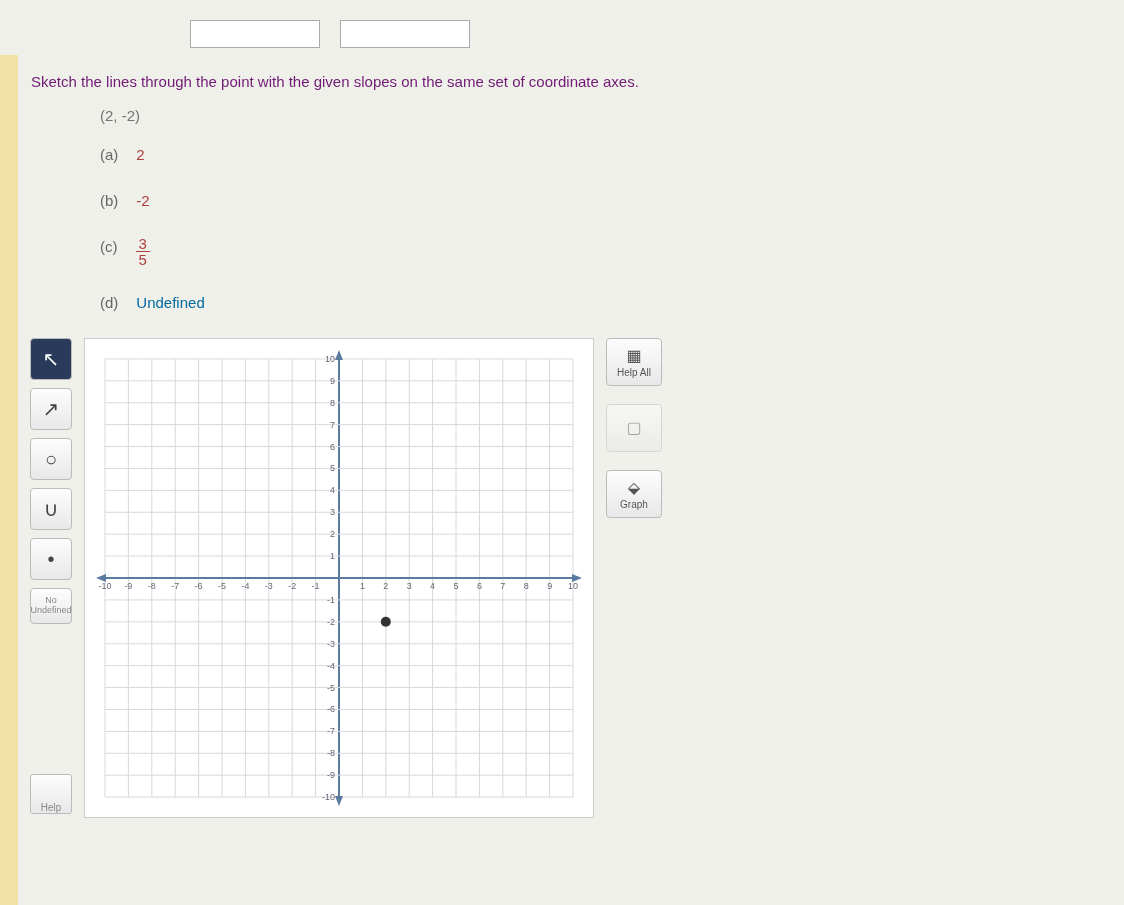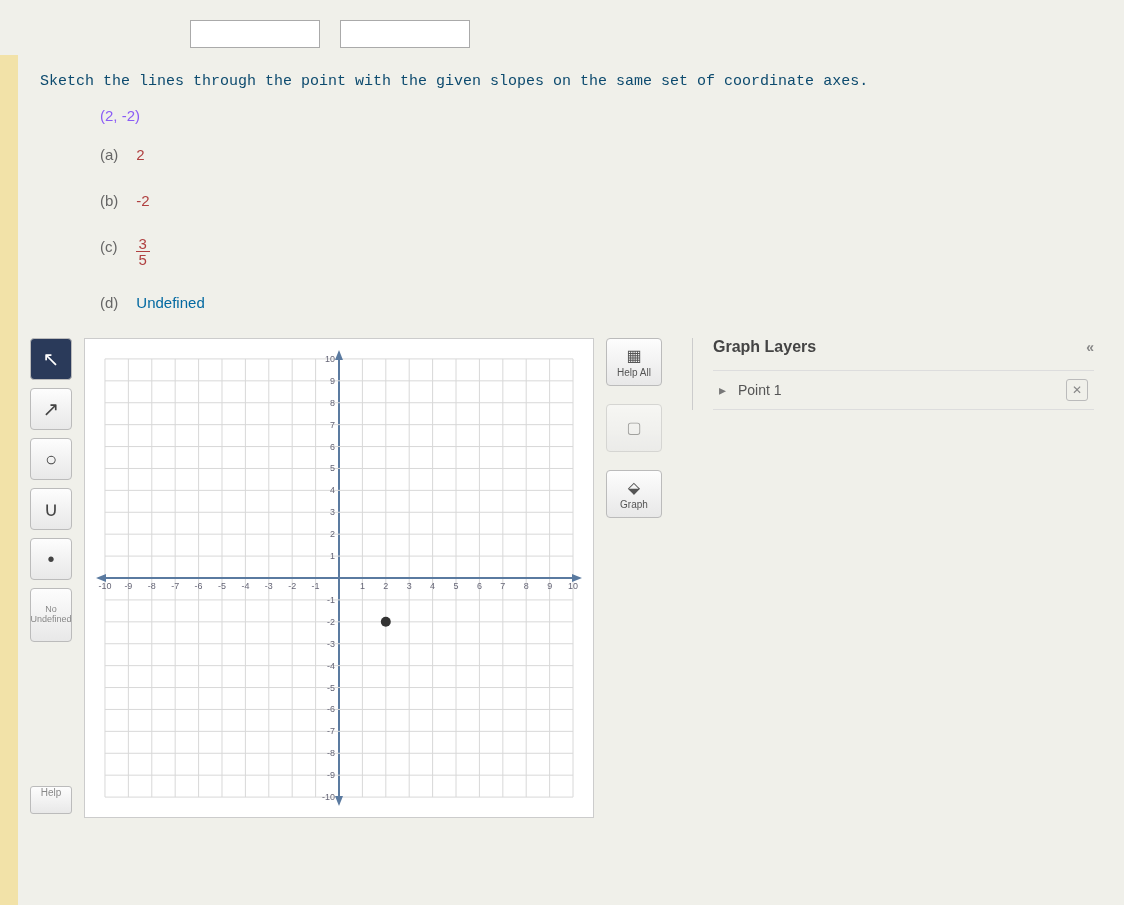--- a/index.html
+++ b/index.html
@@ -30,31 +30,30 @@
     .left-accent {
       position: absolute;
       left: 0;
       top: 55px;
       bottom: 0;
       width: 18px;
       background: #f2e2a8;
     }
     .question-text {
       font-size: 15px;
-      color: #0c4a6e;
+      color: #701a75;
       margin-bottom: 15px;
-      margin-left: 10px;
-      font-family: Liberation Mono, monospace;
+      margin-left: 1px;
     }
     .sub-list {
       margin-left: 70px;
       line-height: 1.4;
     }
     .point-value {
-      color: #8b5cf6;
+      color: #737373;
       margin-bottom: 18px;
       font-size: 15px;
     }
     .option-row {
       display: flex;
       gap: 18px;
       margin-bottom: 25px;
       font-size: 15px;
     }
     .option-label { color: #666; }
@@ -92,21 +91,21 @@
       justify-content: center;
       cursor: pointer;
       font-size: 20px;
       color: #444;
     }
     .tool-btn.active {
       background: #2a3a5a;
       color: #fff;
     }
     .tool-btn.nosol {
-      height: 54px;
+      height: 36px;
       font-size: 9px;
       text-align: center;
       line-height: 1.1;
       color: #888;
       flex-direction: column;
     }
     .graph-canvas {
       width: 510px;
       height: 480px;
       background: #fff;
@@ -179,27 +178,27 @@
     .grid line.minor { stroke: #d8d8d8; stroke-width: 1; }
     .grid line.axis { stroke: #5a7aa0; stroke-width: 2; }
     .tick-label { font-size: 9px; fill: #667; }
     .plotted-point { fill: #333; }
     .arrowhead { fill: #5a7aa0; }
     .help-btn {
       position: absolute;
       bottom: 4px;
       left: 30px;
       width: 42px;
-      height: 28px;
+      height: 40px;
       background: linear-gradient(#fdfdfd,#e8e8e8);
       border: 1px solid #bbb;
       border-radius: 3px;
       font-size: 10px;
       color: #888;
-      display:flex;align-items:flex-start;justify-content:center;
+      display:flex;align-items:flex-end;justify-content:center;
     }
   </style>
 </head>
 <body>
 
 <div class="left-accent"></div>
 
 <div class="page">
 
   <div class="top-fragments">
@@ -367,35 +366,20 @@
       </div>
       <div class="rt-btn" style="opacity:.5">
         <span class="ico">▢</span>
       </div>
       <div class="rt-btn">
         <span class="ico">⬙</span>
         <span>Graph</span>
       </div>
     </div>
 
-    <div class="layers-panel">
-      <div class="layers-title">
-        <span>Graph Layers</span>
-        <span class="collapse-ico">«</span>
-      </div>
-      <div class="layer-item">
-        <span>
-          <span class="arrow">▸</span>
-          <span>Point 1</span>
-        </span>
-        <span class="layer-del">
-          <span>✕</span>
-        </span>
-      </div>
-    </div>
 
   </div>
 
   <div class="help-btn">
     <span>Help</span>
   </div>
 
 </div>
 
 </body></html>

